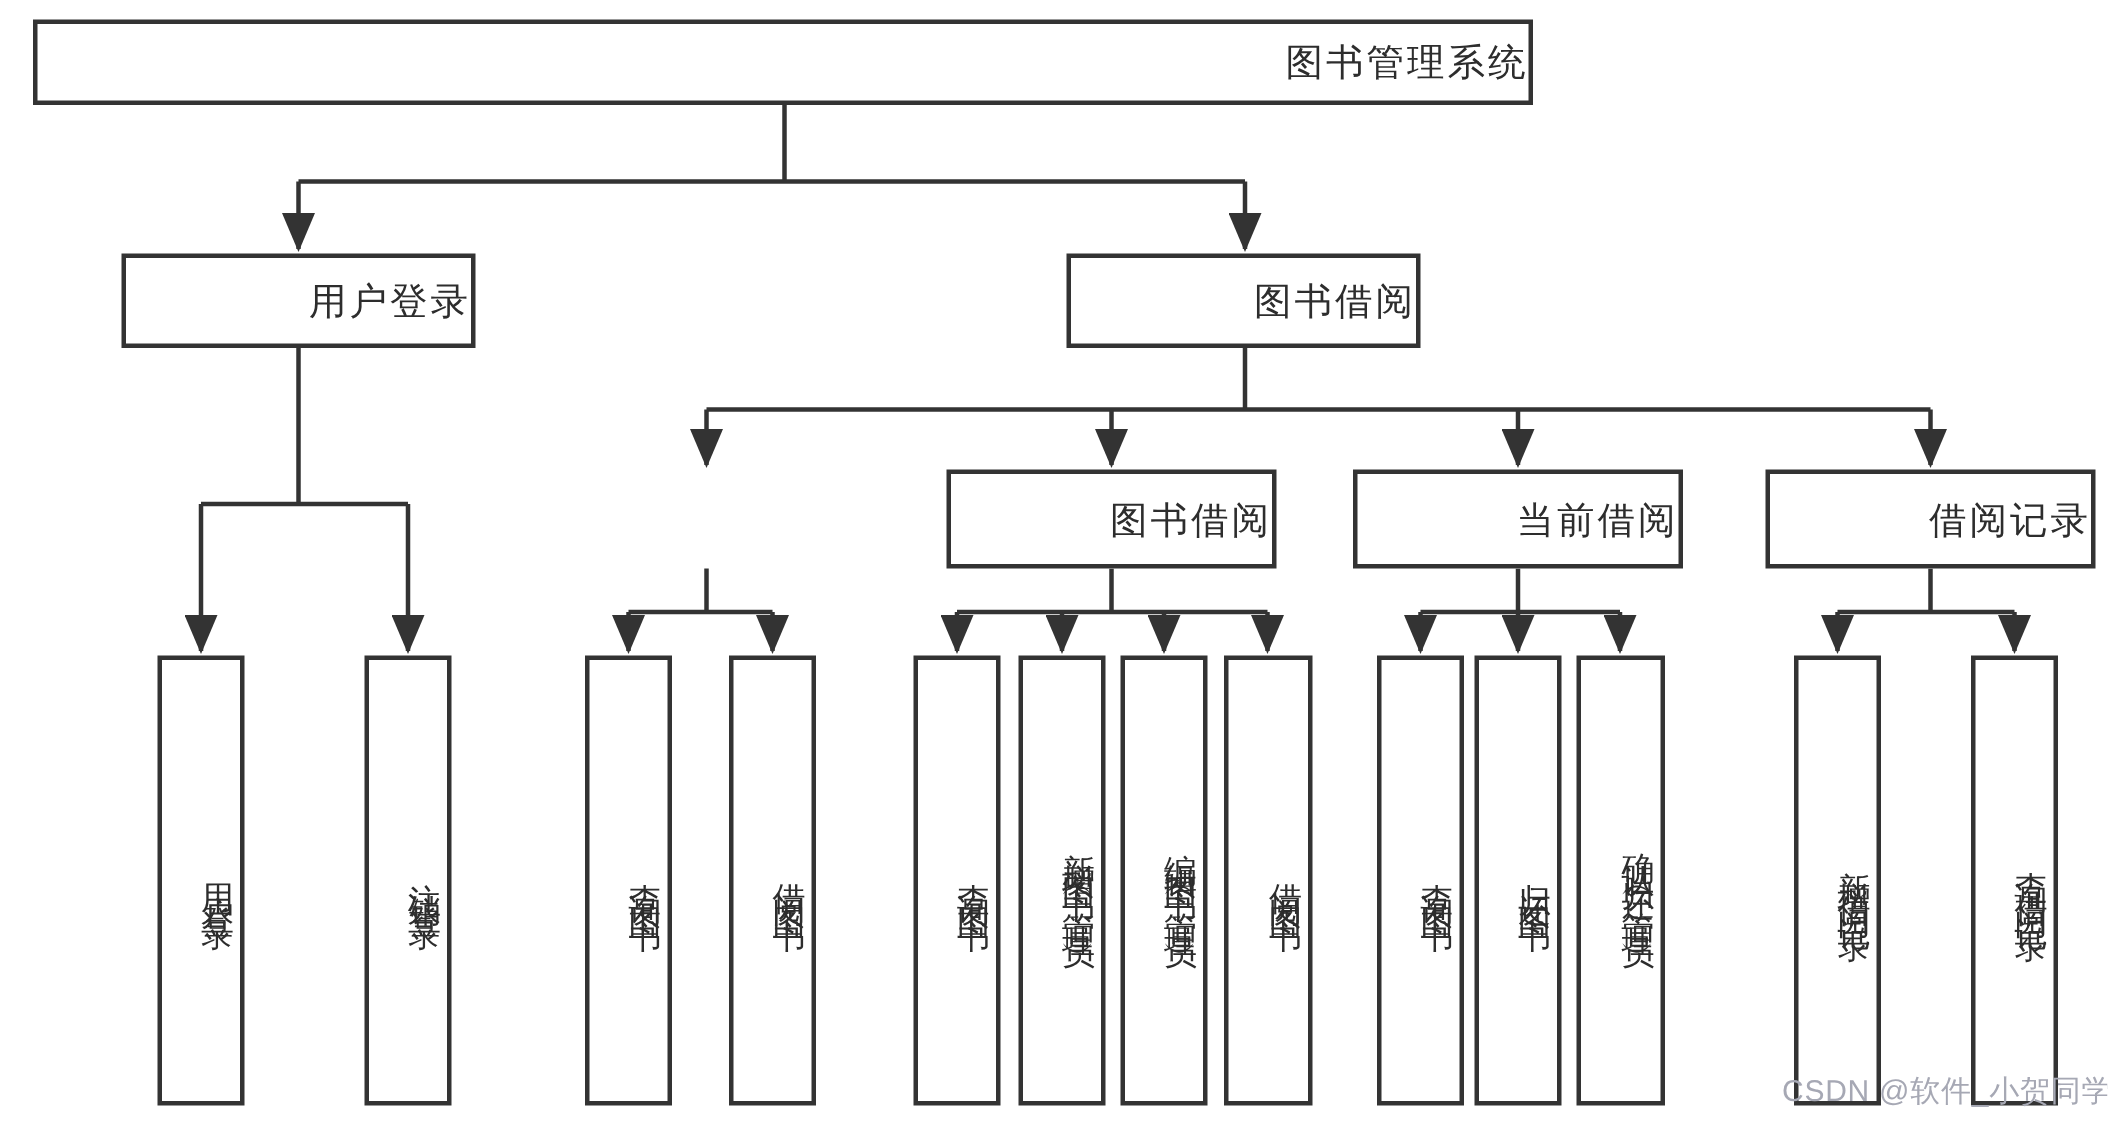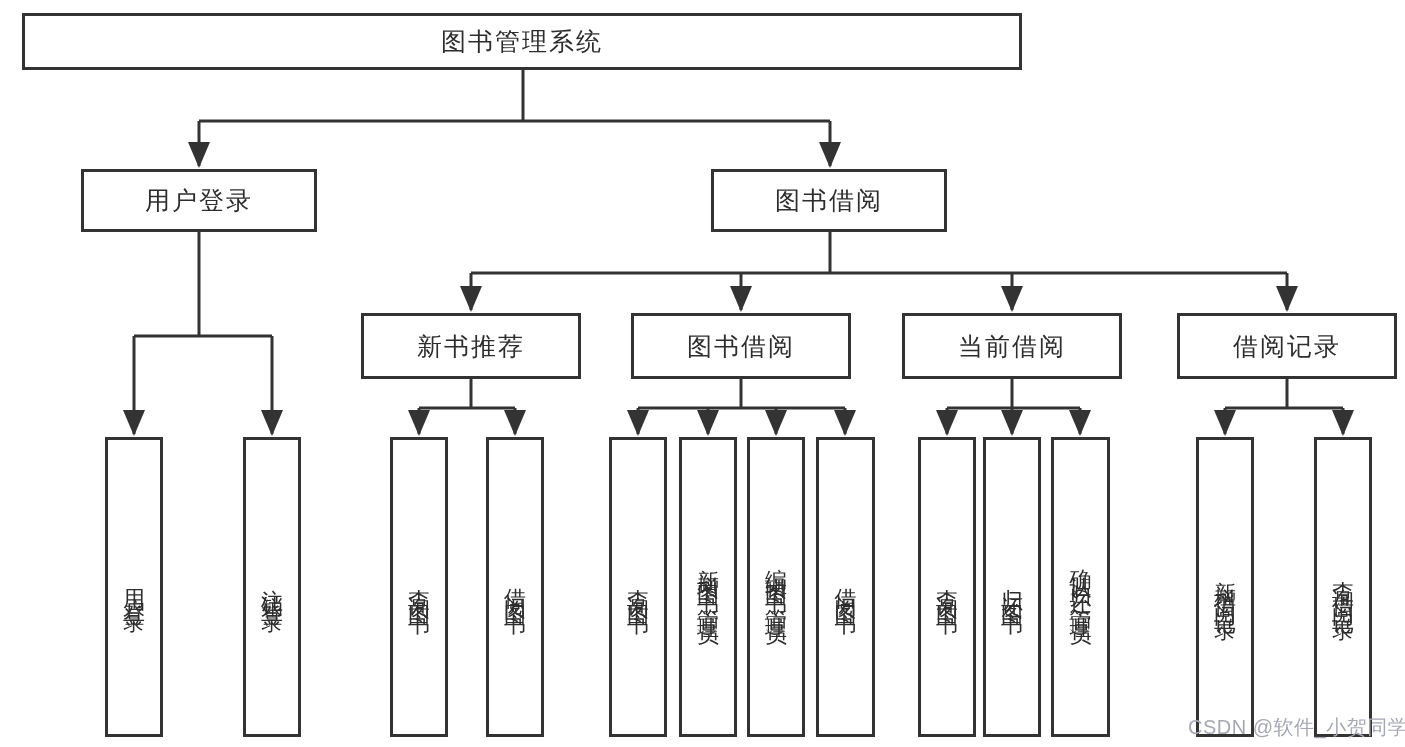--- a/index.html
+++ b/index.html
@@ -16,21 +16,21 @@
     font-family:"Liberation Sans","DejaVu Sans",sans-serif;
     overflow:hidden;
   }
   .connectors{position:absolute;left:0;top:0;}
   .connectors line{stroke:var(--line);stroke-width:3;}
   .connectors .arrowhead{fill:var(--line);}
   .node{
     position:absolute;box-sizing:border-box;
     border:3px solid var(--line);
     background:#fff;
-    display:flex;align-items:center;justify-content:center;
+    display:flex;align-items:center;justify-content:flex-end;
     color:var(--text);
   }
   .node .lbl{
     font-size:25px;letter-spacing:2px;white-space:nowrap;
     color:var(--text);
   }
   .leaf .lbl{
     writing-mode:vertical-rl;
     font-size:22px;letter-spacing:8px;
     white-space:nowrap;
@@ -100,23 +100,20 @@
     <span class="lbl">图书管理系统</span>
   </div>
 
   <div class="node" style="left:81px;top:169px;width:236px;height:63px">
     <span class="lbl">用户登录</span>
   </div>
   <div class="node" style="left:711px;top:169px;width:236px;height:63px">
     <span class="lbl">图书借阅</span>
   </div>
 
-  <div class="node" style="left:361px;top:313px;width:220px;height:66px">
-    <span class="lbl">新书推荐</span>
-  </div>
   <div class="node" style="left:631px;top:313px;width:220px;height:66px">
     <span class="lbl">图书借阅</span>
   </div>
   <div class="node" style="left:902px;top:313px;width:220px;height:66px">
     <span class="lbl">当前借阅</span>
   </div>
   <div class="node" style="left:1177px;top:313px;width:220px;height:66px">
     <span class="lbl">借阅记录</span>
   </div>
 

